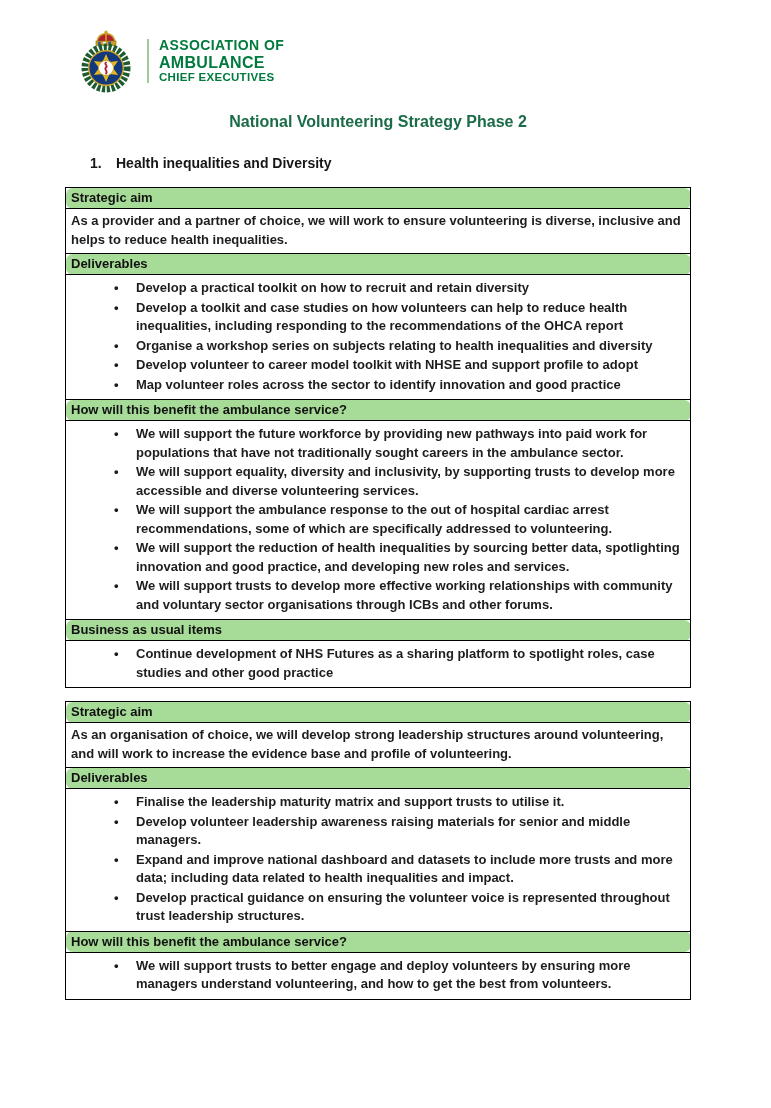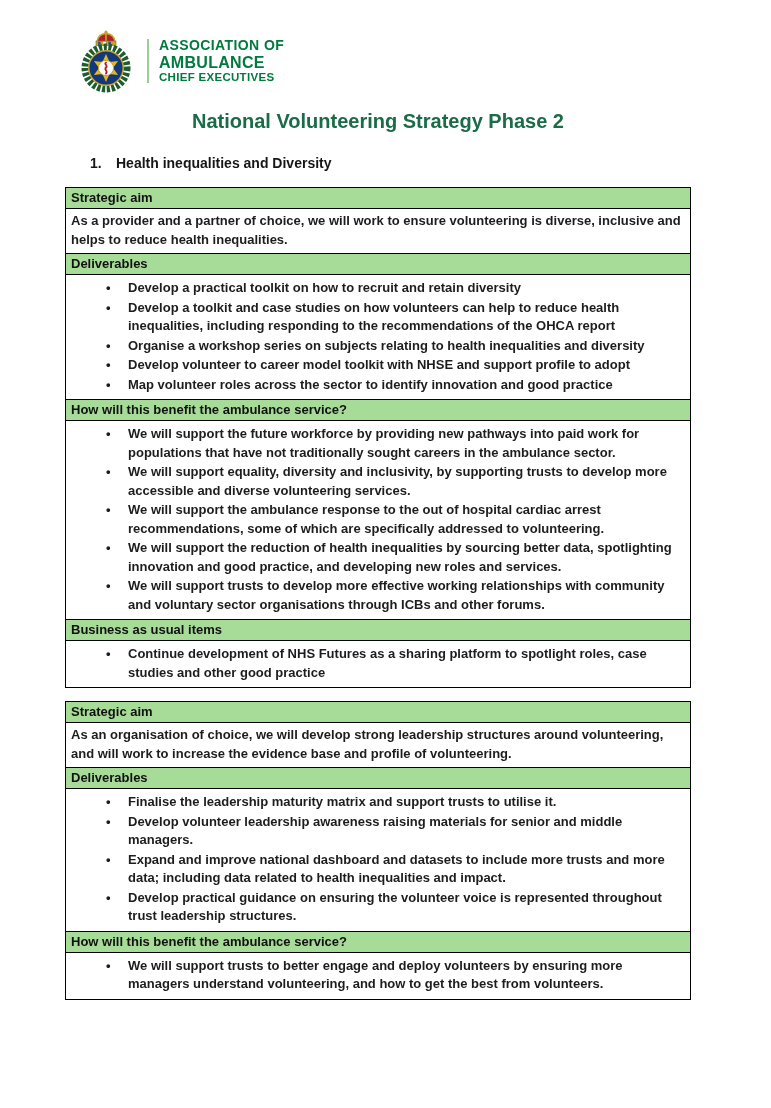--- a/index.html
+++ b/index.html
@@ -31,21 +31,21 @@
   .logo-text { color: #007a3d; line-height: 1.1; }
   .logo-text .l1 { font-size: 14px; font-weight: bold; letter-spacing: 0.4px; }
   .logo-text .l2 { font-size: 16px; font-weight: bold; letter-spacing: 0.3px; }
   .logo-text .l3 { font-size: 11.5px; font-weight: bold; letter-spacing: 0.3px; }
   
   .content { padding: 110px 80px 0 65px; }
   .doc-title {
     margin: 0;
     text-align: center;
     color: #1a6b47;
-    font-size: 20px;
+    font-size: 16px;
     font-weight: bold;
     line-height: 23px;
   }
   .doc-title.second { margin-top: 17px; }
   .section-heading {
     margin: 22px 0 0 0;
     padding-left: 25px;
     font-size: 14px;
     font-weight: bold;
     color: #161616;
@@ -64,28 +64,29 @@
     border: 1px solid #000000;
     font-size: 13px;
     vertical-align: top;
   }
   td.th {
     background: #a7db98;
     font-weight: bold;
     padding: 2px 5px 2px 5px;
     line-height: 16px;
     color: #111111;
+    border-radius: 7px;
   }
   td.body { padding: 3px 8px 4px 5px; line-height: 18.5px; font-weight: bold; }
   td.body ul {
     list-style: none;
     margin: 1px 0 1px 0;
     padding: 0 0 0 57px;
   }
-  td.body li { position: relative; margin: 0 0 1px 0; }
+  td.body li { position: relative; margin: 0 0 1px 8px; }
   td.body li::before {
     content: "\2022";
     position: absolute;
     left: -22px;
     top: 0;
     font-size: 13px;
   }
 </style>
 </head>
 <body>

